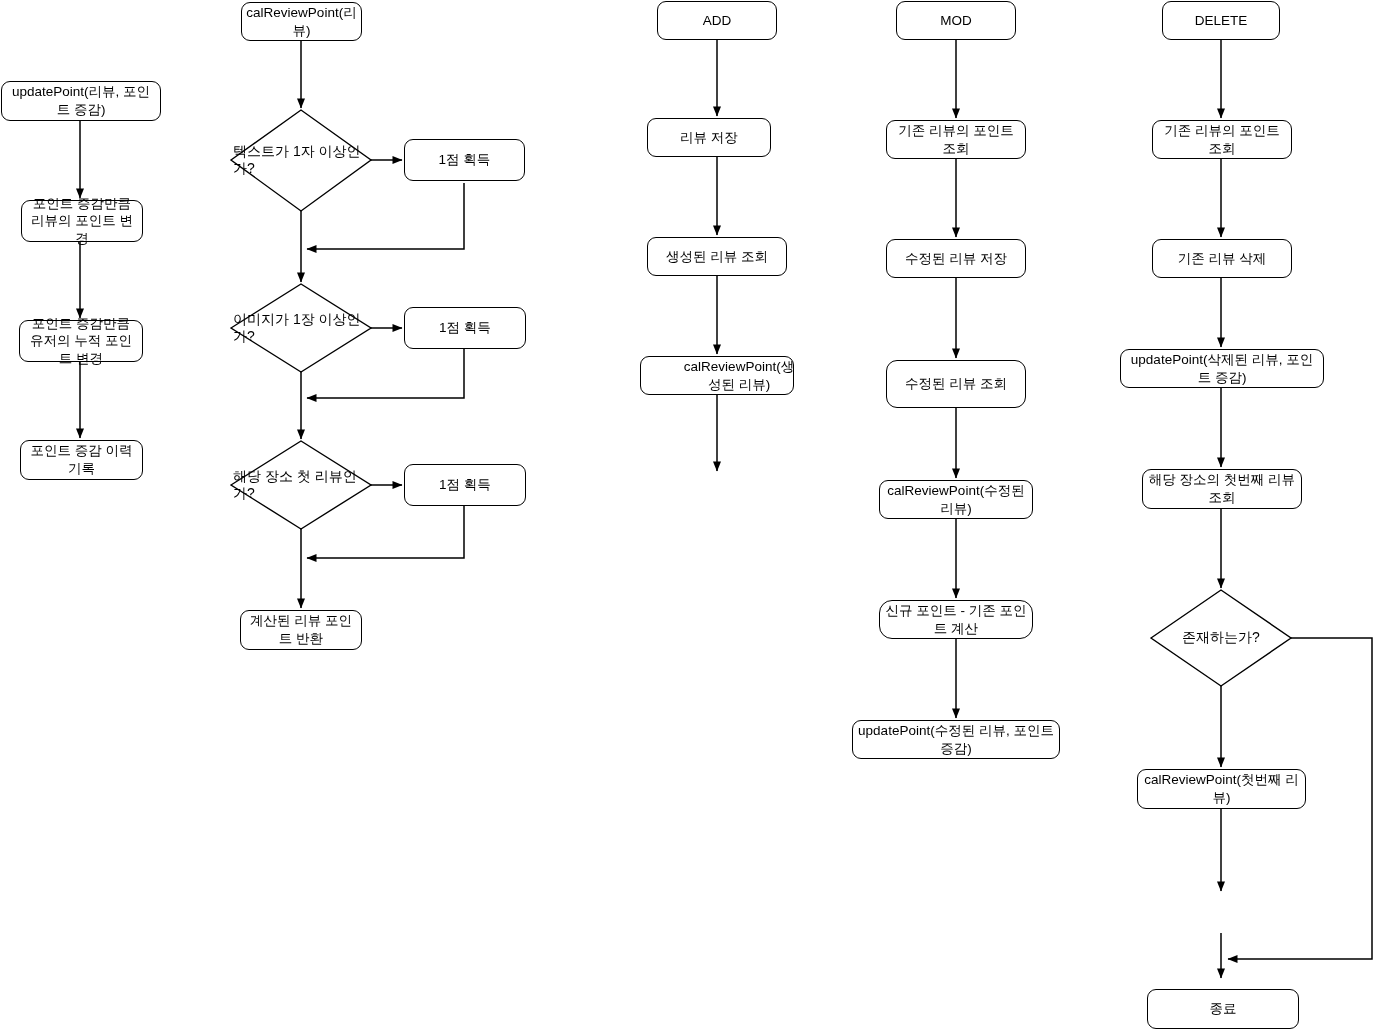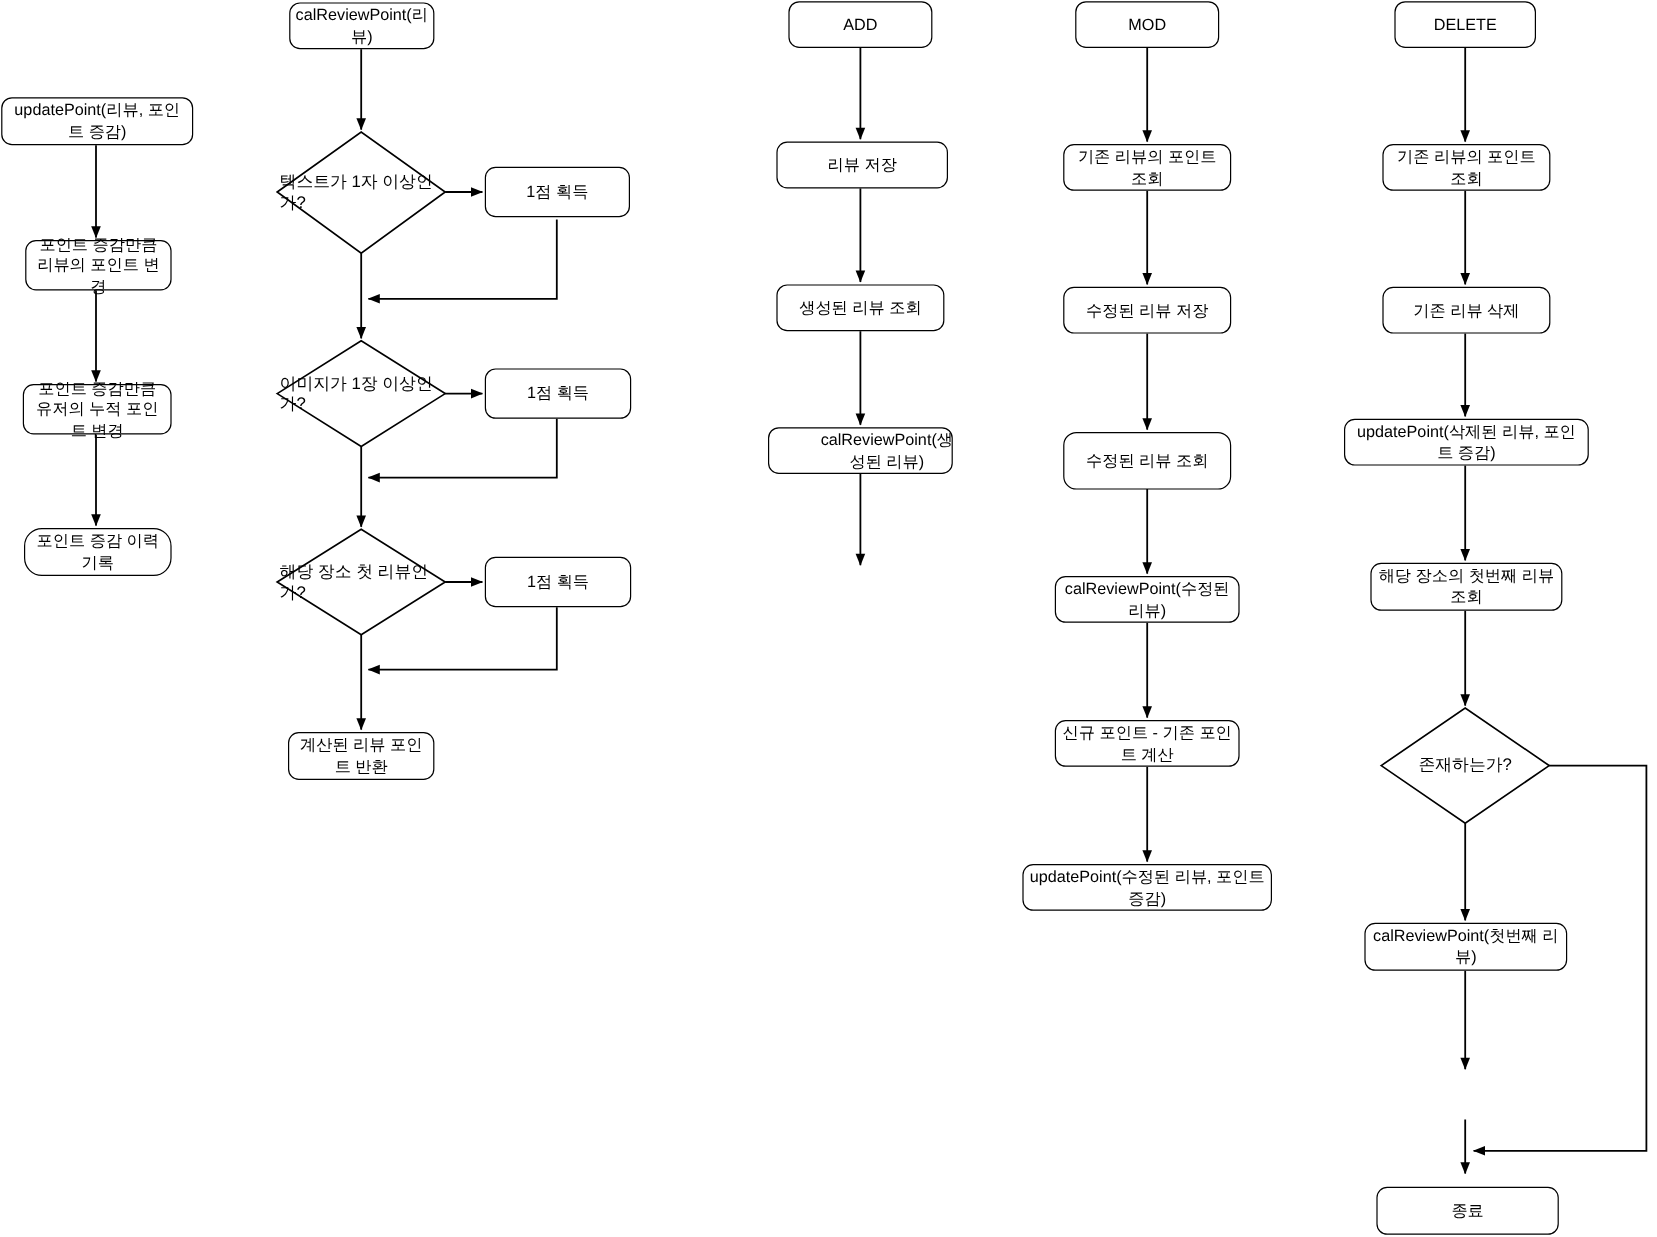--- a/index.html
+++ b/index.html
@@ -104,42 +104,42 @@
     <polygon class="shape" points="231,328 301,284 371,328 301,372"></polygon>
     <polygon class="shape" points="231,485 301,441 371,485 301,529"></polygon>
     <polygon class="shape" points="1151,638 1221,590 1291,638 1221,686"></polygon>
   </svg>
 
   <div class="node" style="left:1px; top:81px; width:160px; height:40px;">updatePoint(리뷰, 포인트 증감)</div>
   <div class="node" style="left:21px; top:200px; width:122px; height:42px;">포인트 증감만큼
 리뷰의 포인트 변경</div>
   <div class="node" style="left:19px; top:320px; width:124px; height:42px;">포인트 증감만큼
 유저의 누적 포인트 변경</div>
-  <div class="node" style="left:20px; top:440px; width:123px; height:40px;border-radius:15px;">포인트 증감 이력 기록</div>
+  <div class="node" style="left:20px; top:440px; width:123px; height:40px;">포인트 증감 이력 기록</div>
 
   <div class="node" style="left:241px; top:2px; width:121px; height:39px;">calReviewPoint(리뷰)</div>
   <div class="diamond-label" style="left:233px; top:140px; width:136px; height:40px;">텍스트가 1자 이상인가?</div>
   <div class="node" style="left:404px; top:139px; width:121px; height:42px;">1점 획득</div>
   <div class="diamond-label" style="left:233px; top:308px; width:136px; height:40px;">이미지가 1장 이상인가?</div>
   <div class="node" style="left:404px; top:307px; width:122px; height:42px;">1점 획득</div>
   <div class="diamond-label" style="left:233px; top:465px; width:136px; height:40px;">해당 장소 첫 리뷰인가?</div>
   <div class="node" style="left:404px; top:464px; width:122px; height:42px;">1점 획득</div>
   <div class="node" style="left:240px; top:610px; width:122px; height:40px;">계산된 리뷰 포인트 반환</div>
 
   <div class="node" style="left:657px; top:1px; width:120px; height:39px;text-align:right;">ADD</div>
-  <div class="node" style="left:647px; top:118px; width:143px; height:39px;">리뷰 저장</div>
+  <div class="node" style="left:647px; top:118px; width:124px; height:39px;">리뷰 저장</div>
   <div class="node" style="left:647px; top:237px; width:140px; height:39px;">생성된 리뷰 조회</div>
   <div class="node" style="left:640px; top:356px; width:154px; height:39px;padding-left:48px;">calReviewPoint(생성된 리뷰)</div>
 
   <div class="node" style="left:896px; top:1px; width:120px; height:39px;">MOD</div>
   <div class="node" style="left:886px; top:120px; width:140px; height:39px;">기존 리뷰의 포인트 조회</div>
   <div class="node" style="left:886px; top:239px; width:140px; height:39px;">수정된 리뷰 저장</div>
   <div class="node" style="left:886px; top:360px; width:140px; height:48px;border-radius:11px;">수정된 리뷰 조회</div>
   <div class="node" style="left:879px; top:480px; width:154px; height:39px;">calReviewPoint(수정된 리뷰)</div>
-  <div class="node" style="left:879px; top:600px; width:154px; height:39px;">신규 포인트 - 기존 포인트 계산</div>
+  <div class="node" style="left:879px; top:600px; width:154px; height:39px;border-radius:13px;">신규 포인트 - 기존 포인트 계산</div>
   <div class="node" style="left:852px; top:720px; width:208px; height:39px;">updatePoint(수정된 리뷰, 포인트 증감)</div>
 
   <div class="node" style="left:1162px; top:1px; width:118px; height:39px;">DELETE</div>
   <div class="node" style="left:1152px; top:120px; width:140px; height:39px;">기존 리뷰의 포인트 조회</div>
   <div class="node" style="left:1152px; top:239px; width:140px; height:39px;">기존 리뷰 삭제</div>
   <div class="node" style="left:1120px; top:349px; width:204px; height:39px;">updatePoint(삭제된 리뷰, 포인트 증감)</div>
   <div class="node" style="left:1142px; top:469px; width:160px; height:40px;">해당 장소의 첫번째 리뷰 조회</div>
   <div class="diamond-label" style="left:1153px; top:618px; width:136px; height:40px;">존재하는가?</div>
   <div class="node" style="left:1137px; top:769px; width:169px; height:40px;">calReviewPoint(첫번째 리뷰)</div>
   <div class="node" style="left:1147px; top:989px; width:152px; height:40px;">종료</div>

